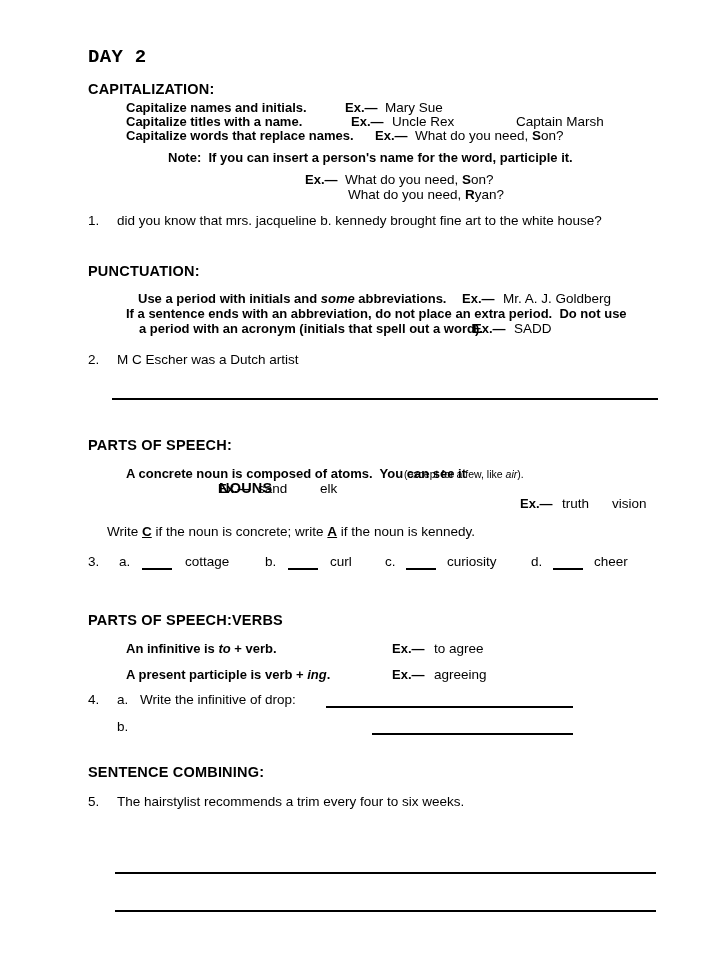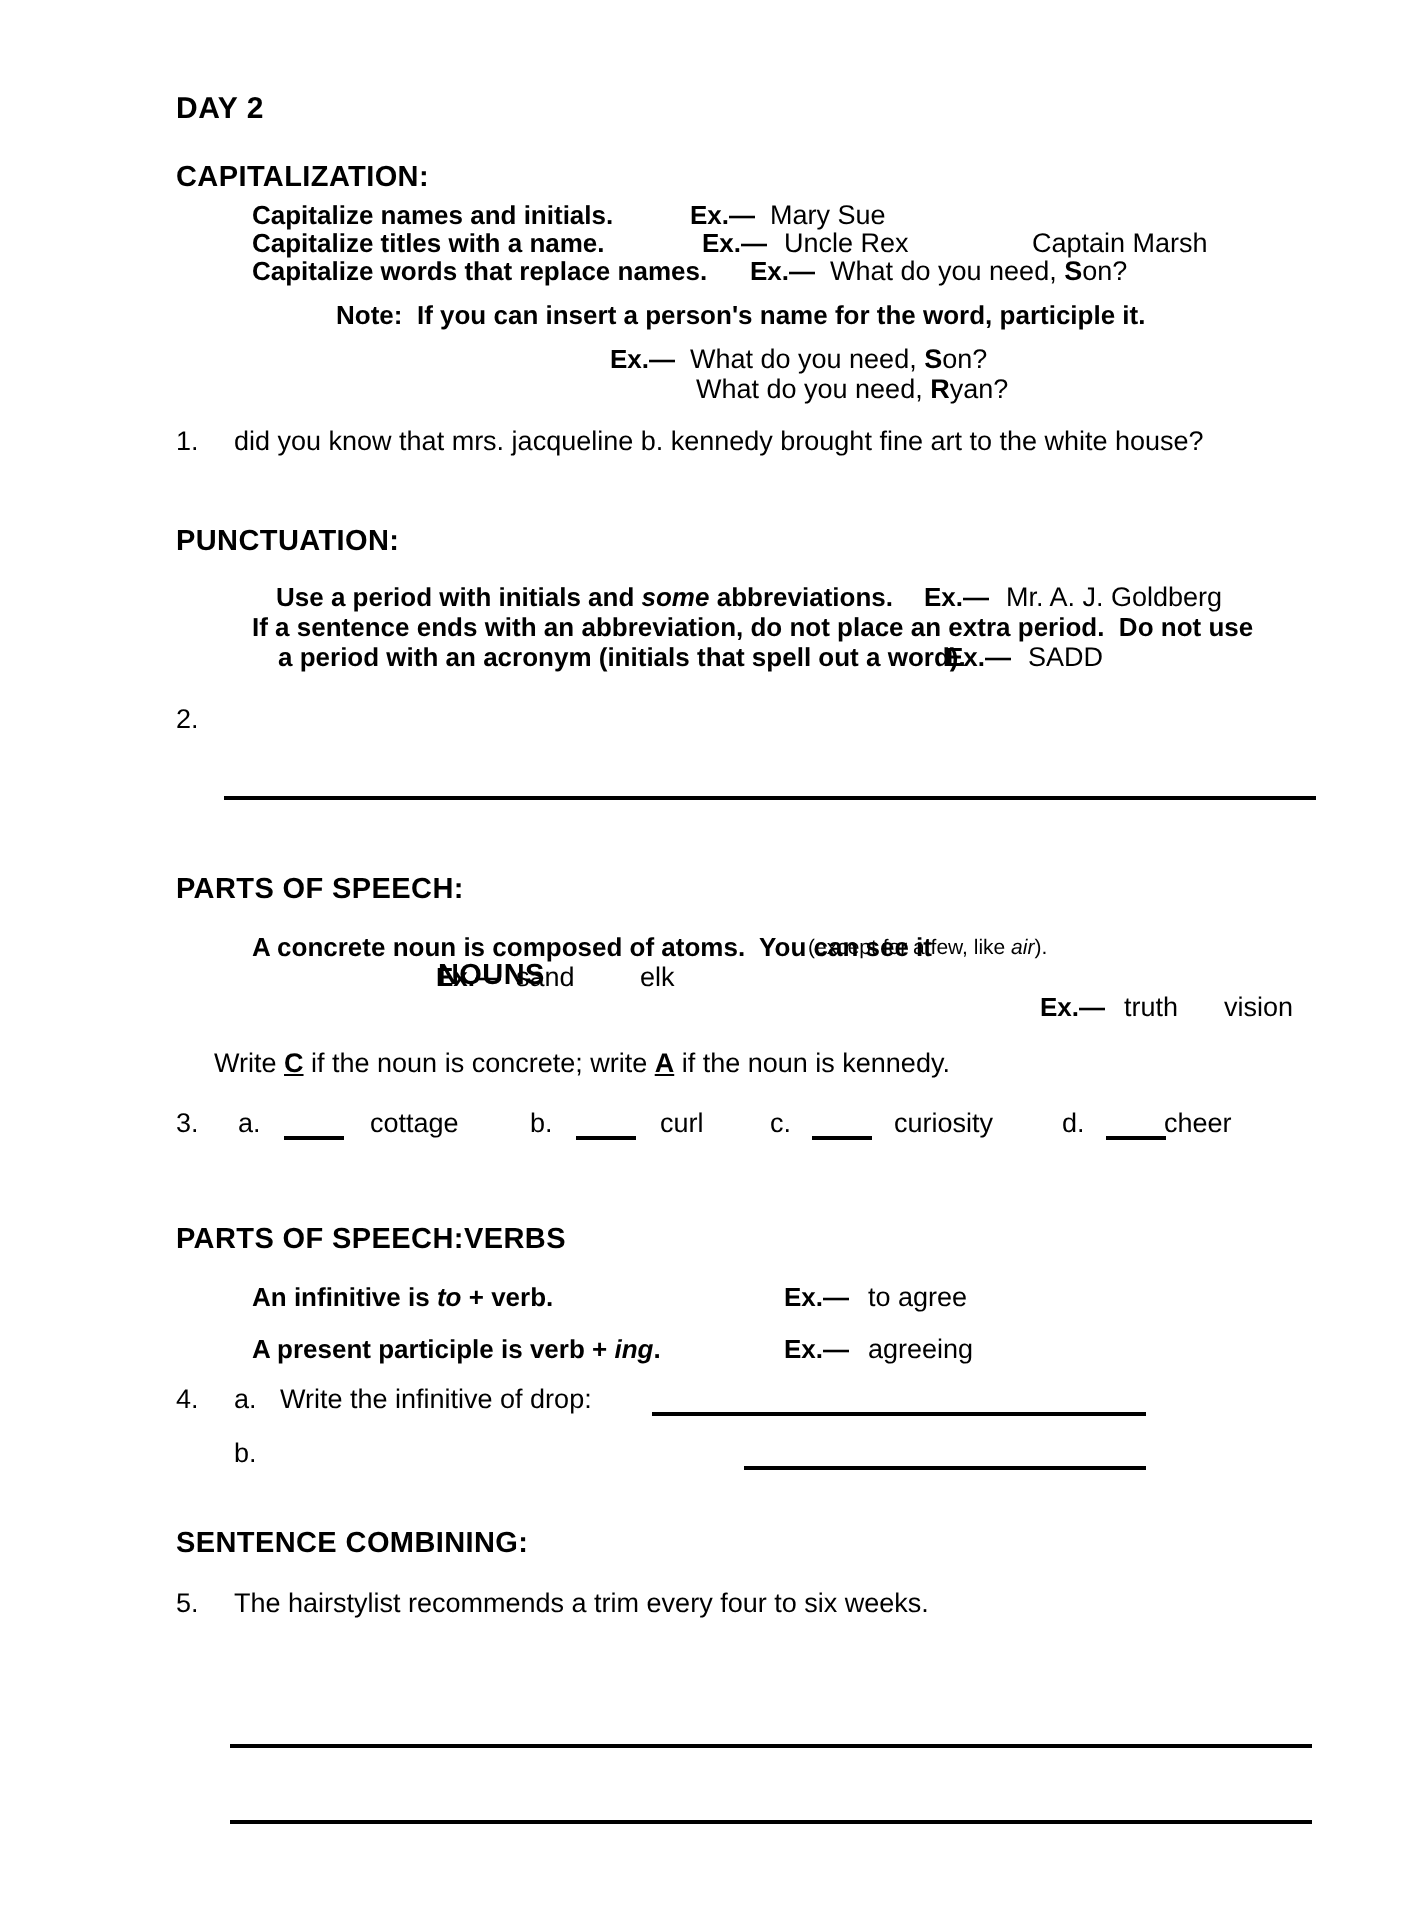--- a/index.html
+++ b/index.html
@@ -22,22 +22,23 @@
     background: #ffffff;
   }
   .abs { position: absolute; white-space: pre; }
   .b { font-weight: bold; }
   .i { font-style: italic; }
   .u { text-decoration: underline; }
 
   .day-title {
     left: 88px; top: 46px;
     font-weight: bold;
-    font-size: 15px;
+    font-size: 19px;
     letter-spacing: 0.3px;
+    font-family: Liberation Mono, monospace;
   }
   .section-head {
     font-weight: bold;
     font-size: 14.5px;
     letter-spacing: 0.2px;
   }
   .rule-line {
     font-weight: bold;
     font-size: 13px;
   }
@@ -107,20 +108,21 @@
   <div class="abs rule-line b" style="left:126px; top:291px;margin-left:12px;"><span>Use a period with initials and </span><span class="i">some</span><span> abbreviations.</span></div>
   <div class="abs rule-line b" style="left:462px; top:291px;">Ex.—</div>
   <div class="abs plain" style="left:503px; top:291px;">Mr. A. J. Goldberg</div>
 
   <div class="abs rule-line b" style="left:126px; top:306px;">If a sentence ends with an abbreviation, do not place an extra period.  Do not use</div>
   <div class="abs rule-line b" style="left:139px; top:321px;">a period with an acronym (initials that spell out a word).</div>
   <div class="abs rule-line b" style="left:473px; top:321px;">Ex.—</div>
   <div class="abs plain" style="left:514px; top:321px;">SADD</div>
 
   <div class="abs q-num" style="left:88px; top:352px;">2.</div>
+  <div class="abs q-text" style="left:117px; top:352px;">M C Escher was a Dutch artist</div>
 
   <div class="hr" style="left:112px; top:398px; width:546px;"></div>
 
   <div class="abs section-head" style="left:88px; top:437px;">PARTS OF SPEECH:</div>
   <div class="abs section-head" style="left:219px; top:437px;margin-top:43px;">NOUNS</div>
 
   <div class="abs rule-line b" style="left:126px; top:466px;">A concrete noun is composed of atoms.  You can see it</div>
   <div class="abs tiny" style="left:404px; top:468px;"><span>(except for a few, like </span><span class="i">air</span><span>).</span></div>
 
   <div class="abs rule-line b" style="left:218px; top:481px;">Ex.—</div>
@@ -142,21 +144,21 @@
   <div class="abs q-text" style="left:265px; top:554px;">b.</div>
   <div class="blank-ul abs" style="left:288px; top:554px; width:30px; height:14px;"></div>
   <div class="abs q-text" style="left:330px; top:554px;">curl</div>
 
   <div class="abs q-text" style="left:385px; top:554px;">c.</div>
   <div class="blank-ul abs" style="left:406px; top:554px; width:30px; height:14px;"></div>
   <div class="abs q-text" style="left:447px; top:554px;">curiosity</div>
 
   <div class="abs q-text" style="left:531px; top:554px;">d.</div>
   <div class="blank-ul abs" style="left:553px; top:554px; width:30px; height:14px;"></div>
-  <div class="abs q-text" style="left:582px; top:554px;">cheer</div>
+  <div class="abs q-text" style="left:594px; top:554px;">cheer</div>
 
   <div class="abs section-head" style="left:88px; top:612px;">PARTS OF SPEECH:</div>
   <div class="abs section-head" style="left:232px; top:612px;">VERBS</div>
 
   <div class="abs rule-line b" style="left:126px; top:641px;"><span>An infinitive is </span><span class="i">to</span><span> + verb.</span></div>
   <div class="abs rule-line b" style="left:392px; top:641px;">Ex.—</div>
   <div class="abs plain" style="left:434px; top:641px;">to agree</div>
 
   <div class="abs rule-line b" style="left:126px; top:667px;"><span>A present participle is verb + </span><span class="i">ing</span><span>.</span></div>
   <div class="abs rule-line b" style="left:392px; top:667px;">Ex.—</div>

